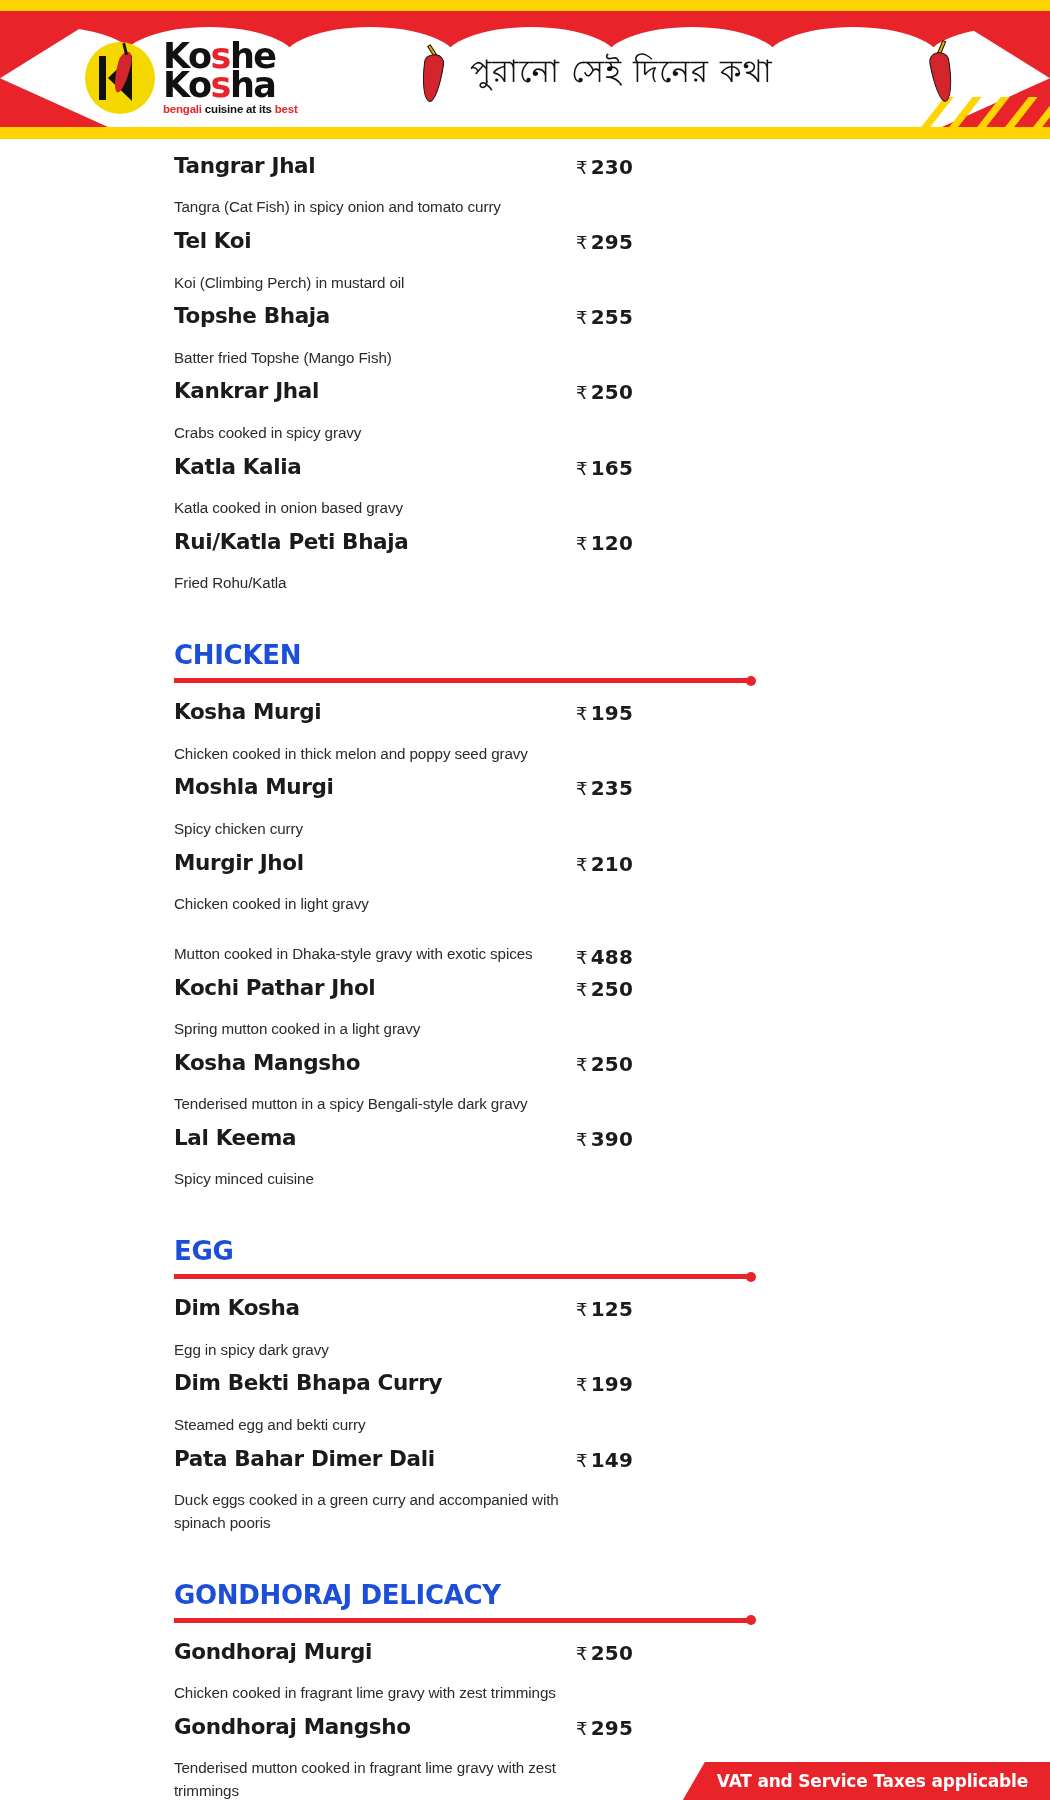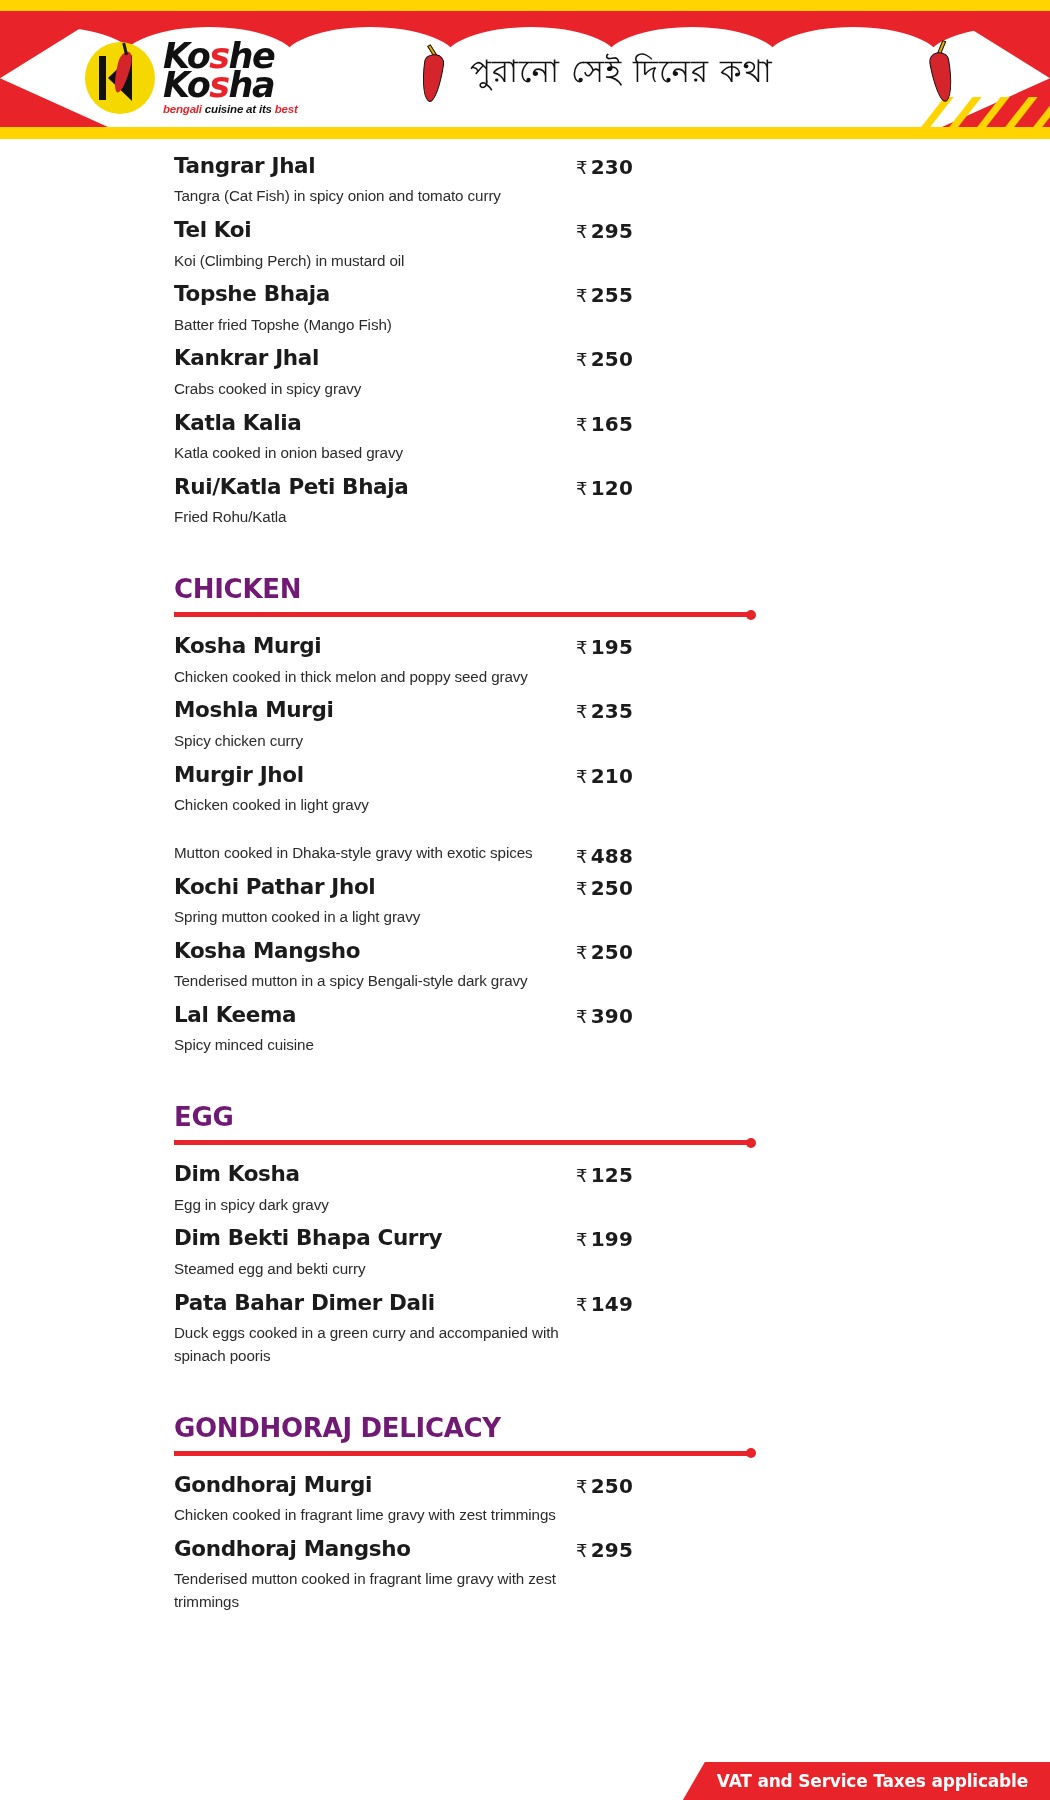--- a/index.html
+++ b/index.html
@@ -125,21 +125,21 @@
     transform: rotate(14deg);
   }
   .logo-mark .chili:after {
     content: "";
     position: absolute;
     left: 2px; top: -8px;
     width: 3px; height: 12px;
     background: #1a1a1a;
     transform: rotate(-28deg);
   }
-  .logo-words { line-height: 0.84; font-style: italic; }
+  .logo-words { line-height: 0.84; }
   .logo-line {
     font-family: "DejaVu Sans", sans-serif;
     font-weight: bold;
     font-size: 35px;
     letter-spacing: -1.5px;
     color: #111;
   }
   .logo-line .hot { color: #e8232a; }
   .logo-tag {
     margin-top: 4px;
@@ -219,21 +219,21 @@
   .section { margin: 0; }
 
   .section-head {
     margin: 0 0 0 174px;
     padding-top: 38px;
   }
   .section-title {
     font-family: "DejaVu Sans", sans-serif;
     font-size: 26px;
     font-weight: bold;
-    color: #701a75;
+    color: #1d4ed8;
     letter-spacing: -0.3px;
     line-height: 1.05;
     display: inline-block;
   }
   .section-rule {
     position: relative;
     margin-top: 9px;
     width: 579px;
     height: 5px;
     background: #e8232a;
@@ -282,21 +282,21 @@
     font-family: "DejaVu Sans", sans-serif;
     font-weight: normal;
     font-size: 18px;
     margin-right: 3px;
   }
   .item-desc {
     font-size: 15.2px;
     color: #2b2b2b;
     line-height: 1.5;
     letter-spacing: -0.1px;
-    margin-top: 7px;
+    margin-top: 18px;
     max-width: 420px;
   }
   .section.continued .items { margin-top: 0; }
 
   
   .footer-note {
     position: absolute;
     right: 0;
     bottom: 0;
     height: 38px;

